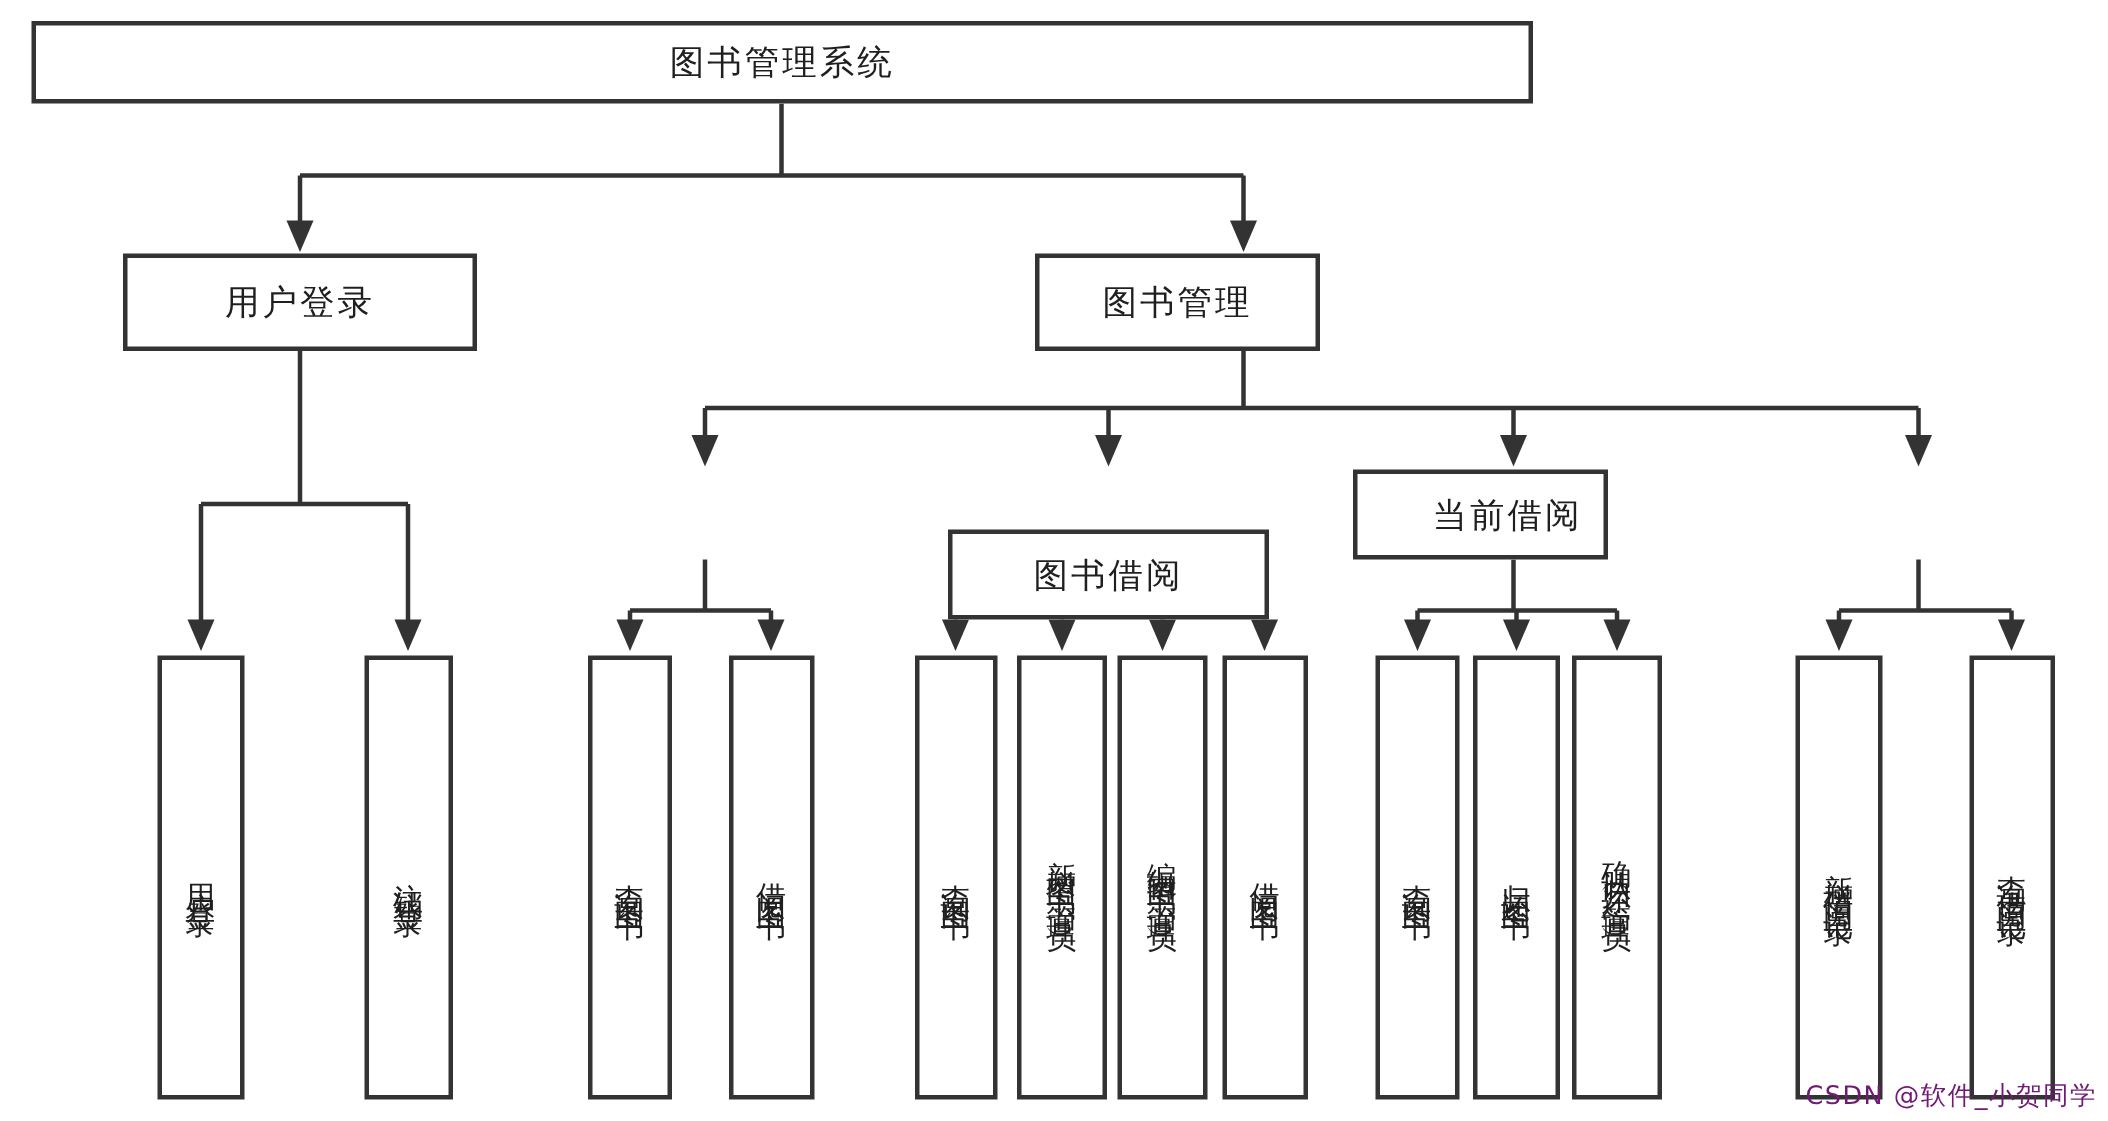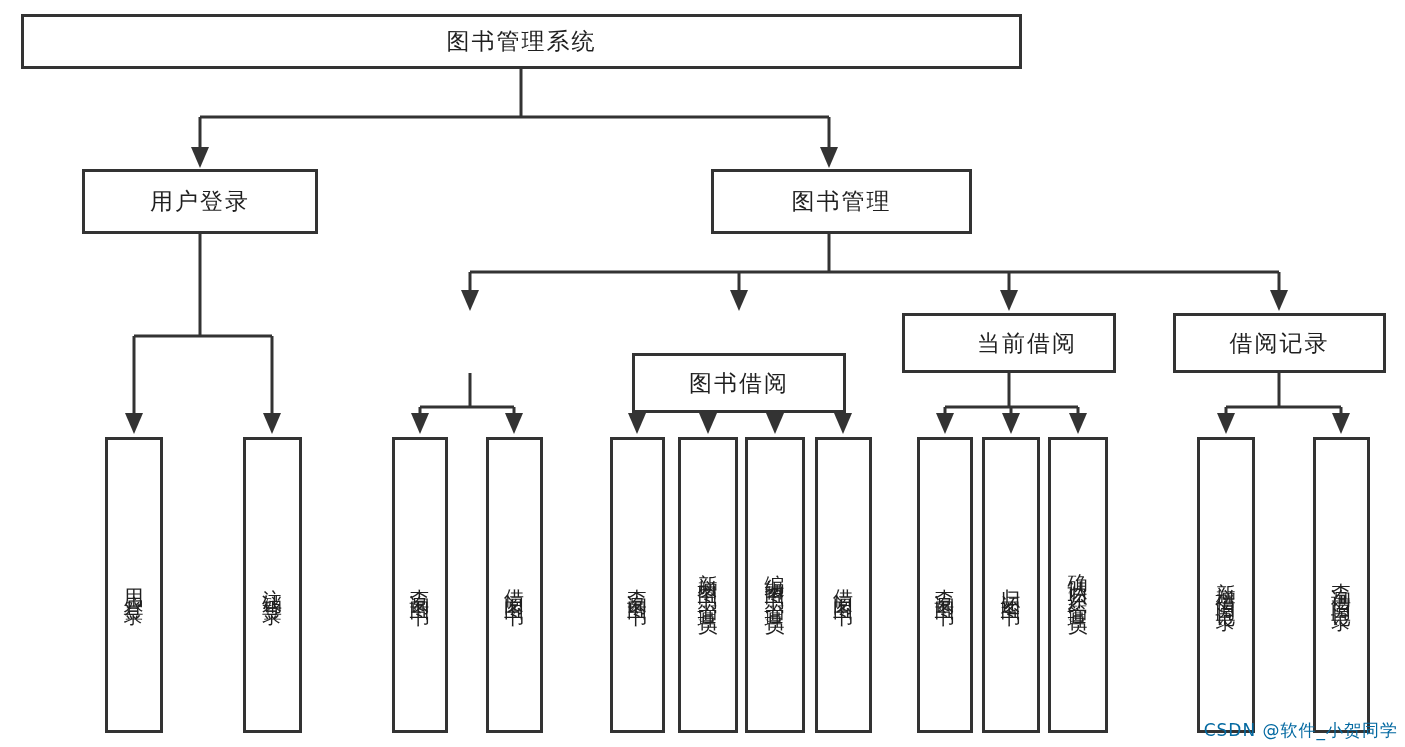--- a/index.html
+++ b/index.html
@@ -44,21 +44,21 @@
     font-size: 20px;
     writing-mode: vertical-rl;
     letter-spacing: 6px;
     line-height: 1;
   }
   .watermark {
     position: absolute;
     right: 7px;
     bottom: 5px;
     font-size: 17px;
-    color: #0369a1;
+    color: #701a75;
     letter-spacing: 1px;
     z-index: 2;
     white-space: nowrap;
   }
 </style>
 </head>
 <body>
 
 <div id="stage">
 
@@ -131,25 +131,24 @@
       <polygon points="1069,413 1087,413 1078,434"></polygon>
 
       <polygon points="1217,413 1235,413 1226,434"></polygon>
       <polygon points="1332,413 1350,413 1341,434"></polygon>
     </g>
   </svg>
 
   <div class="node hnode" style="left:21px; top:14px; width:1001px; height:55px;">图书管理系统</div>
 
   <div class="node hnode" style="left:82px; top:169px; width:236px; height:65px;">用户登录</div>
-  <div class="node hnode" style="left:711px; top:169px; width:261px; height:65px;">图书管理</div>
+  <div class="node hnode" style="left:690px; top:169px; width:190px; height:65px;">图书管理</div>
 
   <div class="node hnode" style="left:632px; top:313px; width:214px; height:60px;margin-top:40px;">图书借阅</div>
-  <div class="node hnode" style="left:902px; top:313px; width:214px; height:60px;padding-left:36px;">当前借阅</div>
-  <div class="node hnode" style="left:1173px; top:313px; width:213px; height:60px;">借阅记录</div>
+  <div class="node hnode" style="left:902px; top:313px; width:170px; height:60px;padding-left:36px;">当前借阅</div>
 
   <div class="node leaf" style="left:105px; width:58px;">用户登录</div>
   <div class="node leaf" style="left:243px; width:59px;">注销登录</div>
 
   <div class="node leaf" style="left:392px; width:56px;">查询图书</div>
   <div class="node leaf" style="left:486px; width:57px;">借阅图书</div>
 
   <div class="node leaf" style="left:610px; width:55px;">查询图书</div>
   <div class="node leaf" style="left:678px; width:60px;">新增图书（管理员）</div>
   <div class="node leaf" style="left:745px; width:60px;">编辑图书（管理员）</div>

